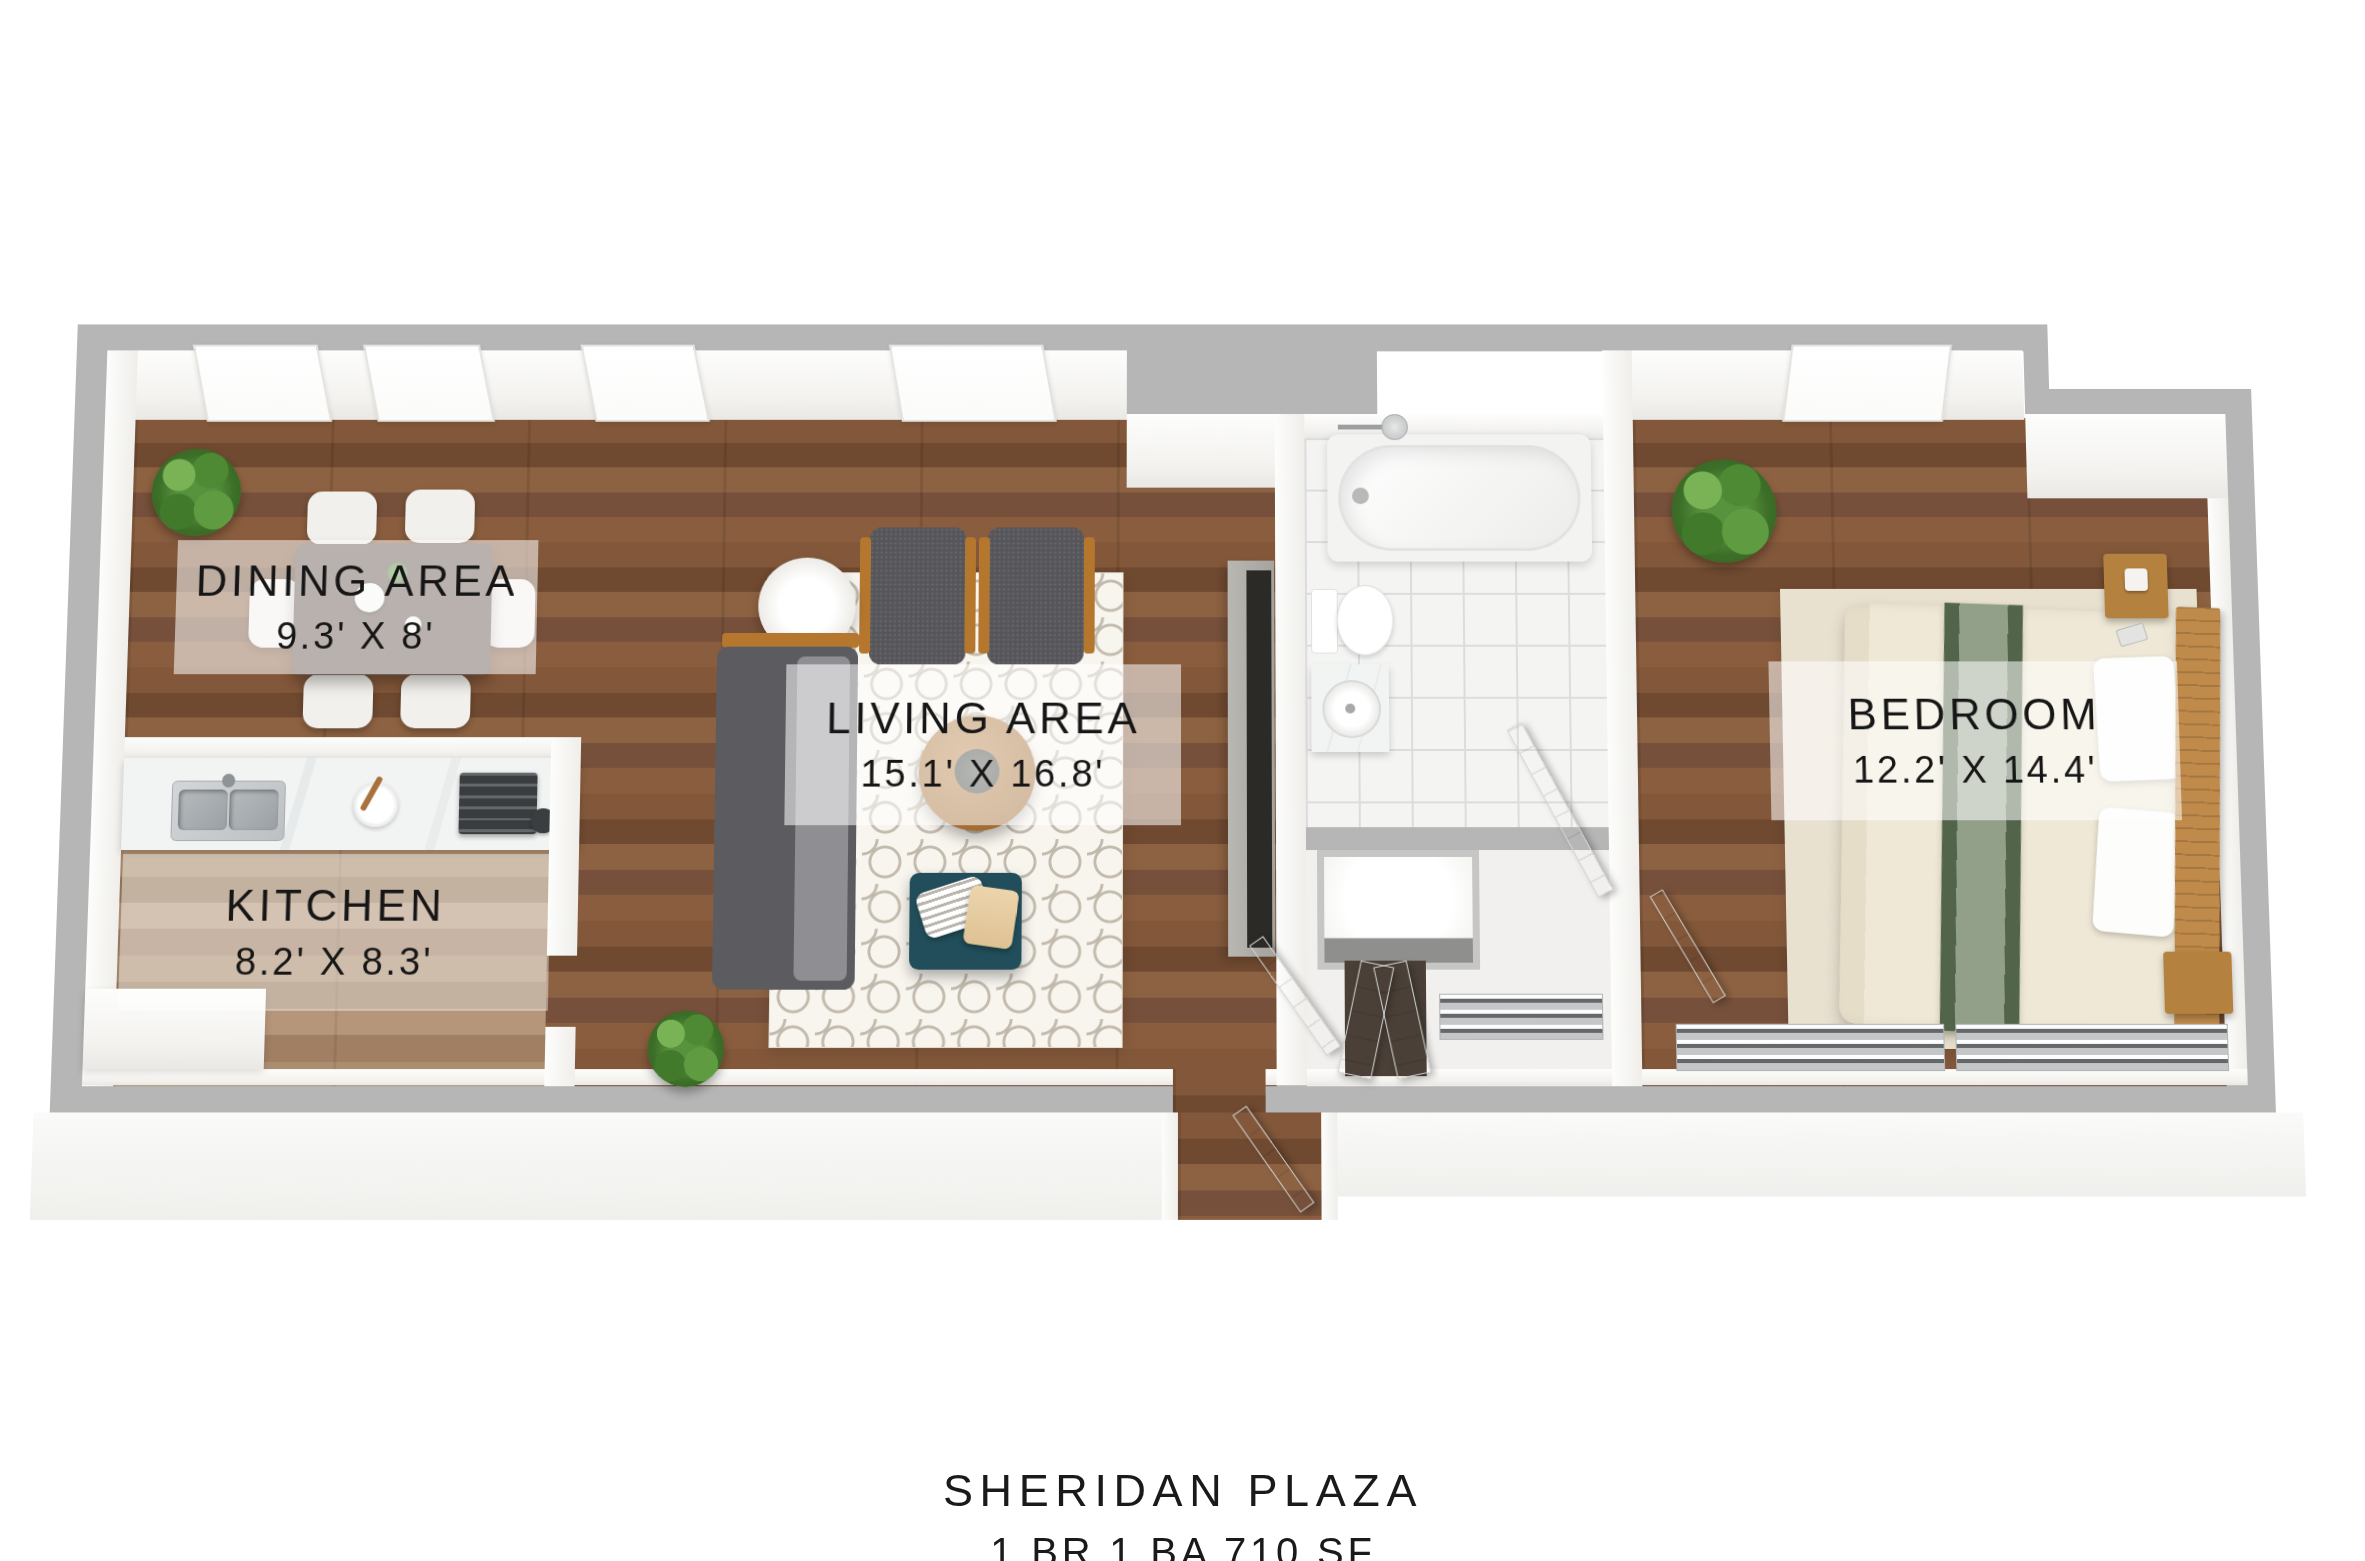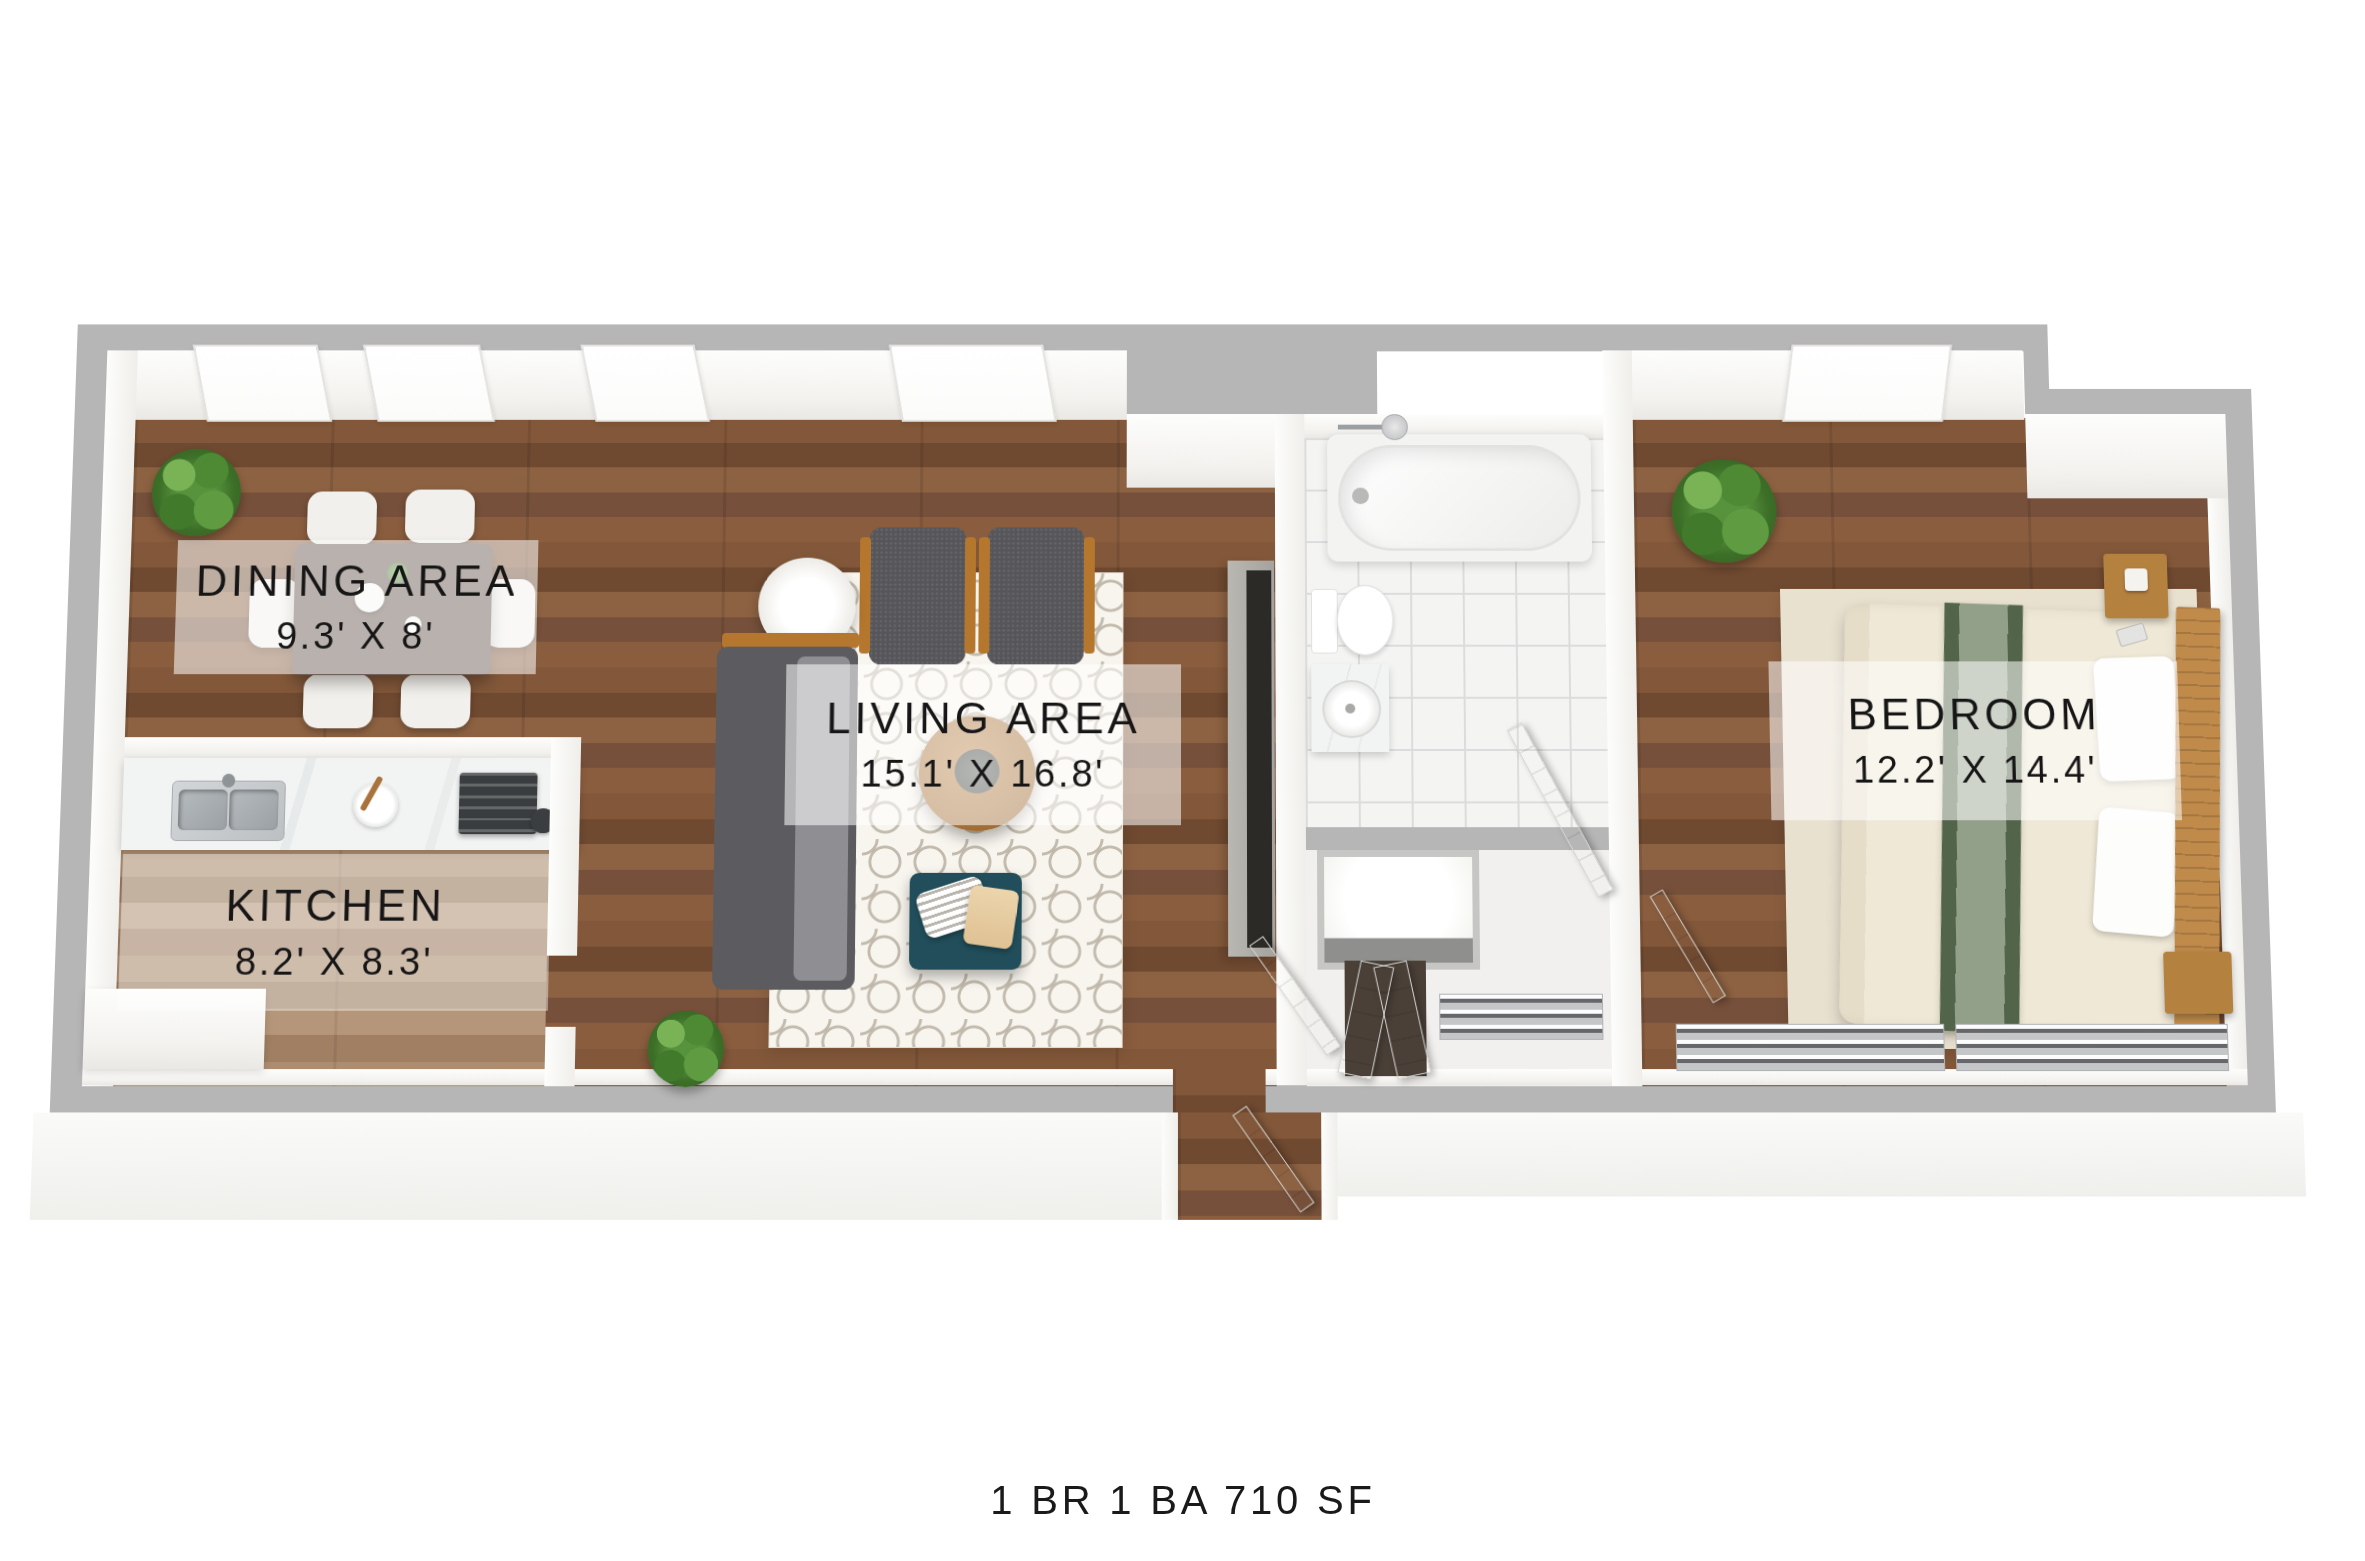--- a/index.html
+++ b/index.html
@@ -212,16 +212,17 @@
     <div class="dm">15.1' X 16.8'</div>
   </div>
   <div class="a room-label" style="left:1772px;top:659px;width:411px;height:161px;">
     <div class="nm">BEDROOM</div>
     <div class="dm">12.2' X 14.4'</div>
   </div>
 
  </div>
 
  <div id="title-block">
+   <div class="t1">SHERIDAN PLAZA</div>
    <div class="t2">1 BR 1 BA 710 SF</div>
  </div>
 </div>
 
 
 </body></html>

